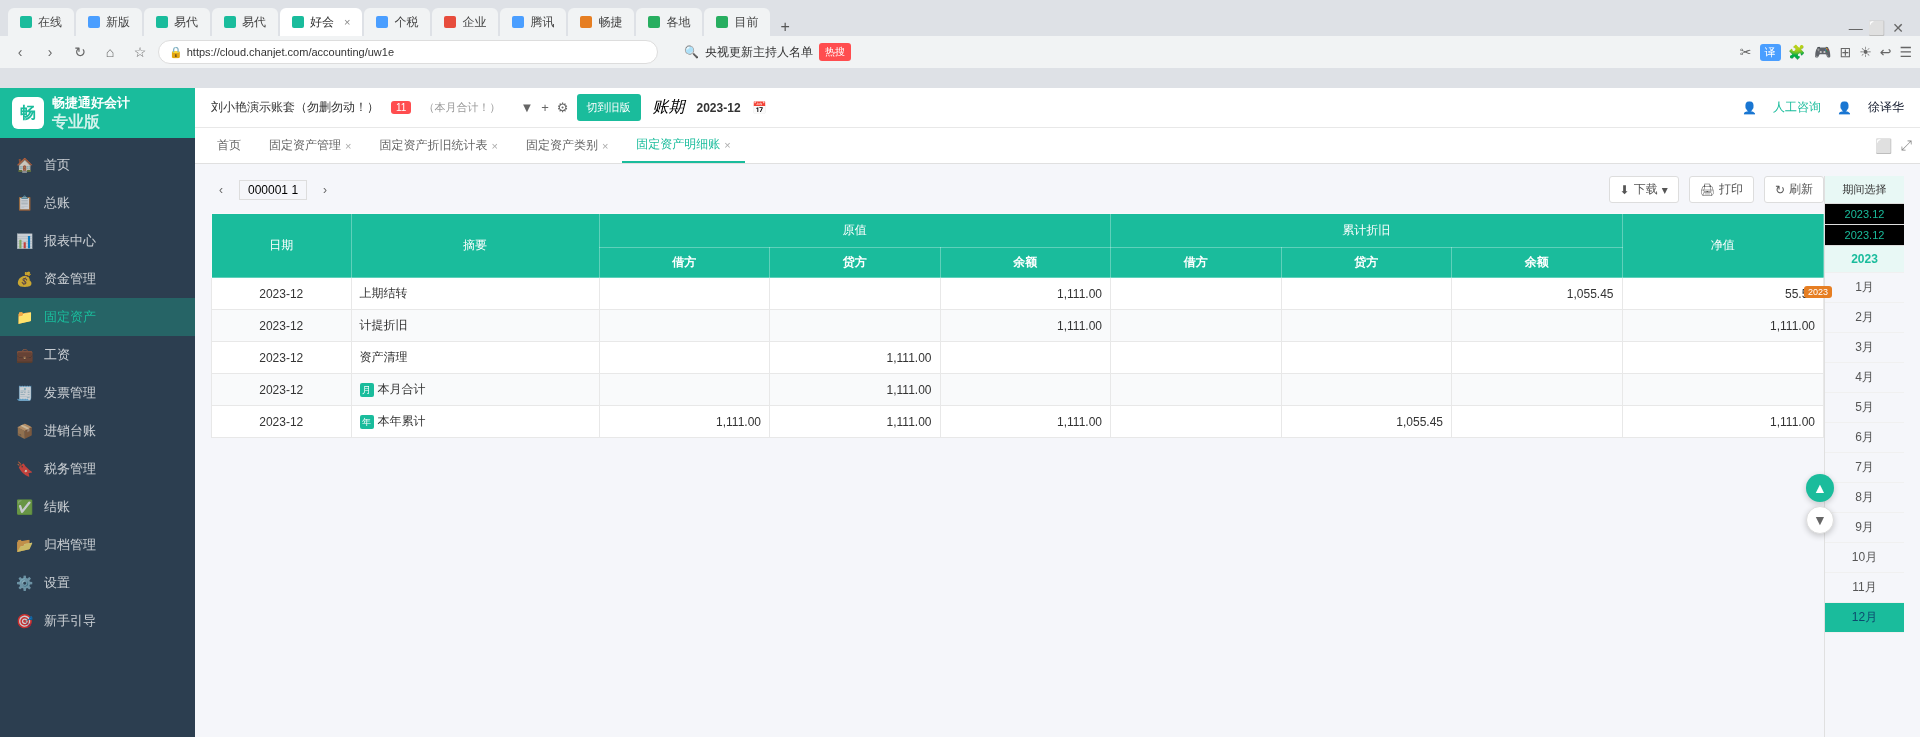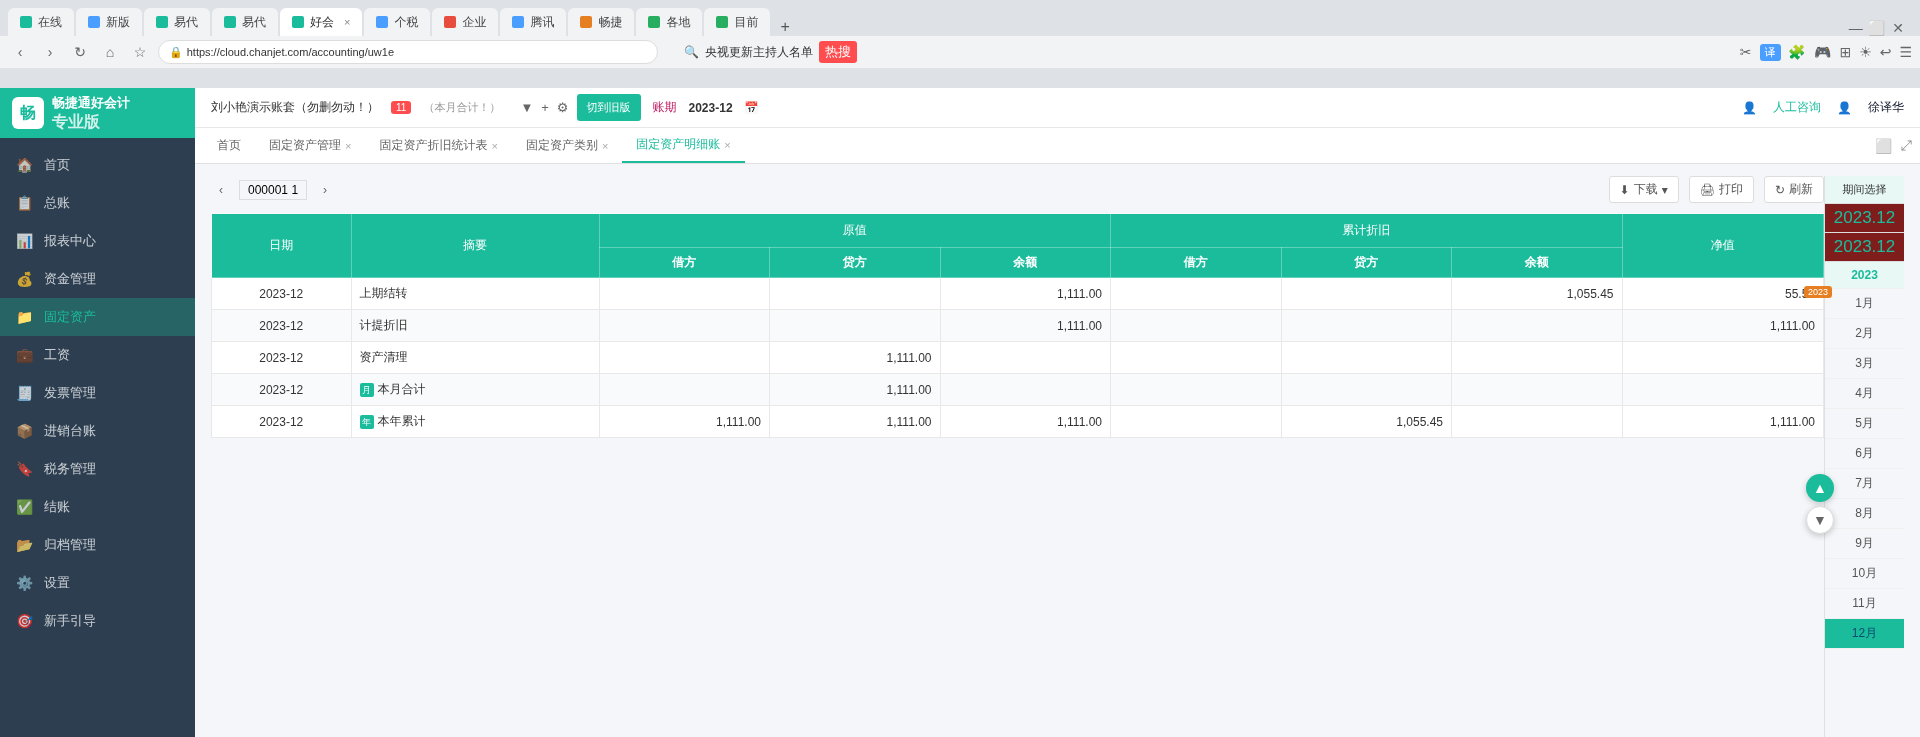--- a/index.html
+++ b/index.html
@@ -34,21 +34,21 @@
     .nav-icon { width: 18px; height: 18px; display: flex; align-items: center; justify-content: center; font-size: 14px; }
 
     
     .main-content { flex: 1; background: #f5f6fa; display: flex; flex-direction: column; }
 
     
     .top-bar { background: #fff; height: 40px; display: flex; align-items: center; padding: 0 16px; border-bottom: 1px solid #e8e8e8; gap: 12px; }
     .account-badge { background: #ff4d4f; color: #fff; font-size: 10px; padding: 1px 5px; border-radius: 3px; }
     .top-bar-actions { display: flex; align-items: center; gap: 8px; margin-left: 8px; }
     .top-btn { background: #1abc9c; color: #fff; border: none; padding: 6px 10px; border-radius: 3px; font-size: 11px; cursor: pointer; }
-    .period-label { color: #be185d; font-size: 12px; }
+    .period-label { color: #000000; font-size: 16px; font-style: italic; }
     .top-bar-right { margin-left: auto; display: flex; align-items: center; gap: 16px; color: #666; font-size: 12px; }
 
     
     .page-tabs { background: #fff; display: flex; align-items: center; border-bottom: 1px solid #e0e0e0; padding: 0 8px; height: 36px; }
     .page-tab { padding: 8px 14px; cursor: pointer; color: #666; font-size: 12px; display: flex; align-items: center; gap: 4px; }
     .page-tab.active { color: #1abc9c; border-bottom: 2px solid #1abc9c; }
     .page-tab .close-btn { color: #aaa; font-size: 11px; cursor: pointer; }
 
     
     .content-area { flex: 1; padding: 12px 16px; display: flex; gap: 0; position: relative; }
@@ -72,21 +72,21 @@
     .data-table tbody tr:nth-child(odd) { background: #fff; }
     .data-table tbody tr:nth-child(even) { background: #f9fafb; }
     .data-table tbody td { padding: 7px 8px; font-size: 12px; color: #333; text-align: center; border: 1px solid #e8e8e8; }
     .data-table tbody td.text-left { text-align: left; }
     .data-table tbody td.text-right { text-align: right; }
     .row-tag { display: inline-block; width: 14px; height: 14px; background: #1abc9c; color: #fff; font-size: 9px; border-radius: 2px; text-align: center; line-height: 14px; margin-right: 4px; }
 
     
     .right-panel { width: 80px; background: #f5f6fa; border-left: 1px solid #e0e0e0; display: flex; flex-direction: column; }
     .period-selector-title { background: #e8f8f5; padding: 6px 4px; text-align: center; font-size: 11px; color: #333; border-bottom: 1px solid #ddd; }
-    .period-date { background: #7f1d1d; padding: 4px; text-align: center; font-size: 17px; color: #1abc9c; border-bottom: 1px solid #ddd; }
+    .period-date { background: #000000; padding: 4px; text-align: center; font-size: 11px; color: #1abc9c; border-bottom: 1px solid #ddd; }
     .month-list { flex: 1; }
     .month-item { padding: 6px 4px; text-align: center; font-size: 12px; color: #555; cursor: pointer; border-bottom: 1px solid #f0f0f0; }
     .month-item.active { background: #1abc9c; color: #0c4a6e; }
     .float-btn { width: 28px; height: 28px; border-radius: 50%; display: flex; align-items: center; justify-content: center; cursor: pointer; font-size: 14px; box-shadow: 0 2px 6px rgba(0,0,0,0.2); }
     .float-btn.up { background: #1abc9c; color: #fff; }
     .float-btn.down { background: #fff; color: #666; border: 1px solid #ddd; }
 
     .badge-orange { background: #e67e22; color: #fff; font-size: 9px; padding: 1px 4px; border-radius: 3px; }
   </style>
 </head>
@@ -153,21 +153,21 @@
     <div class="nav-btn">↻</div>
     <div class="nav-btn">⌂</div>
     <div class="nav-btn">☆</div>
     <div class="url-bar">
       <span style="color:#27ae60;margin-right:4px;">🔒</span>
       <span>https://cloud.chanjet.com/accounting/uw1e</span>
     </div>
     <div class="search-area">
       <span>🔍</span>
       <span>央视更新主持人名单</span>
-      <span style="background:#ff4d4f;color:#fff;padding:2px 6px;border-radius:3px;font-size:13px;">热搜</span>
+      <span style="background:#ff4d4f;color:#fff;padding:2px 6px;border-radius:3px;font-size:10px;">热搜</span>
     </div>
     <div class="toolbar-right">
       <span style="cursor:pointer;">✂</span>
       <span style="cursor:pointer;background:#4a9eff;color:#fff;padding:1px 5px;border-radius:3px;font-size:11px;">译</span>
       <span style="cursor:pointer;">🧩</span>
       <span style="cursor:pointer;">🎮</span>
       <span style="cursor:pointer;">⊞</span>
       <span style="cursor:pointer;">☀</span>
       <span style="cursor:pointer;">↩</span>
       <span style="cursor:pointer;">☰</span>

